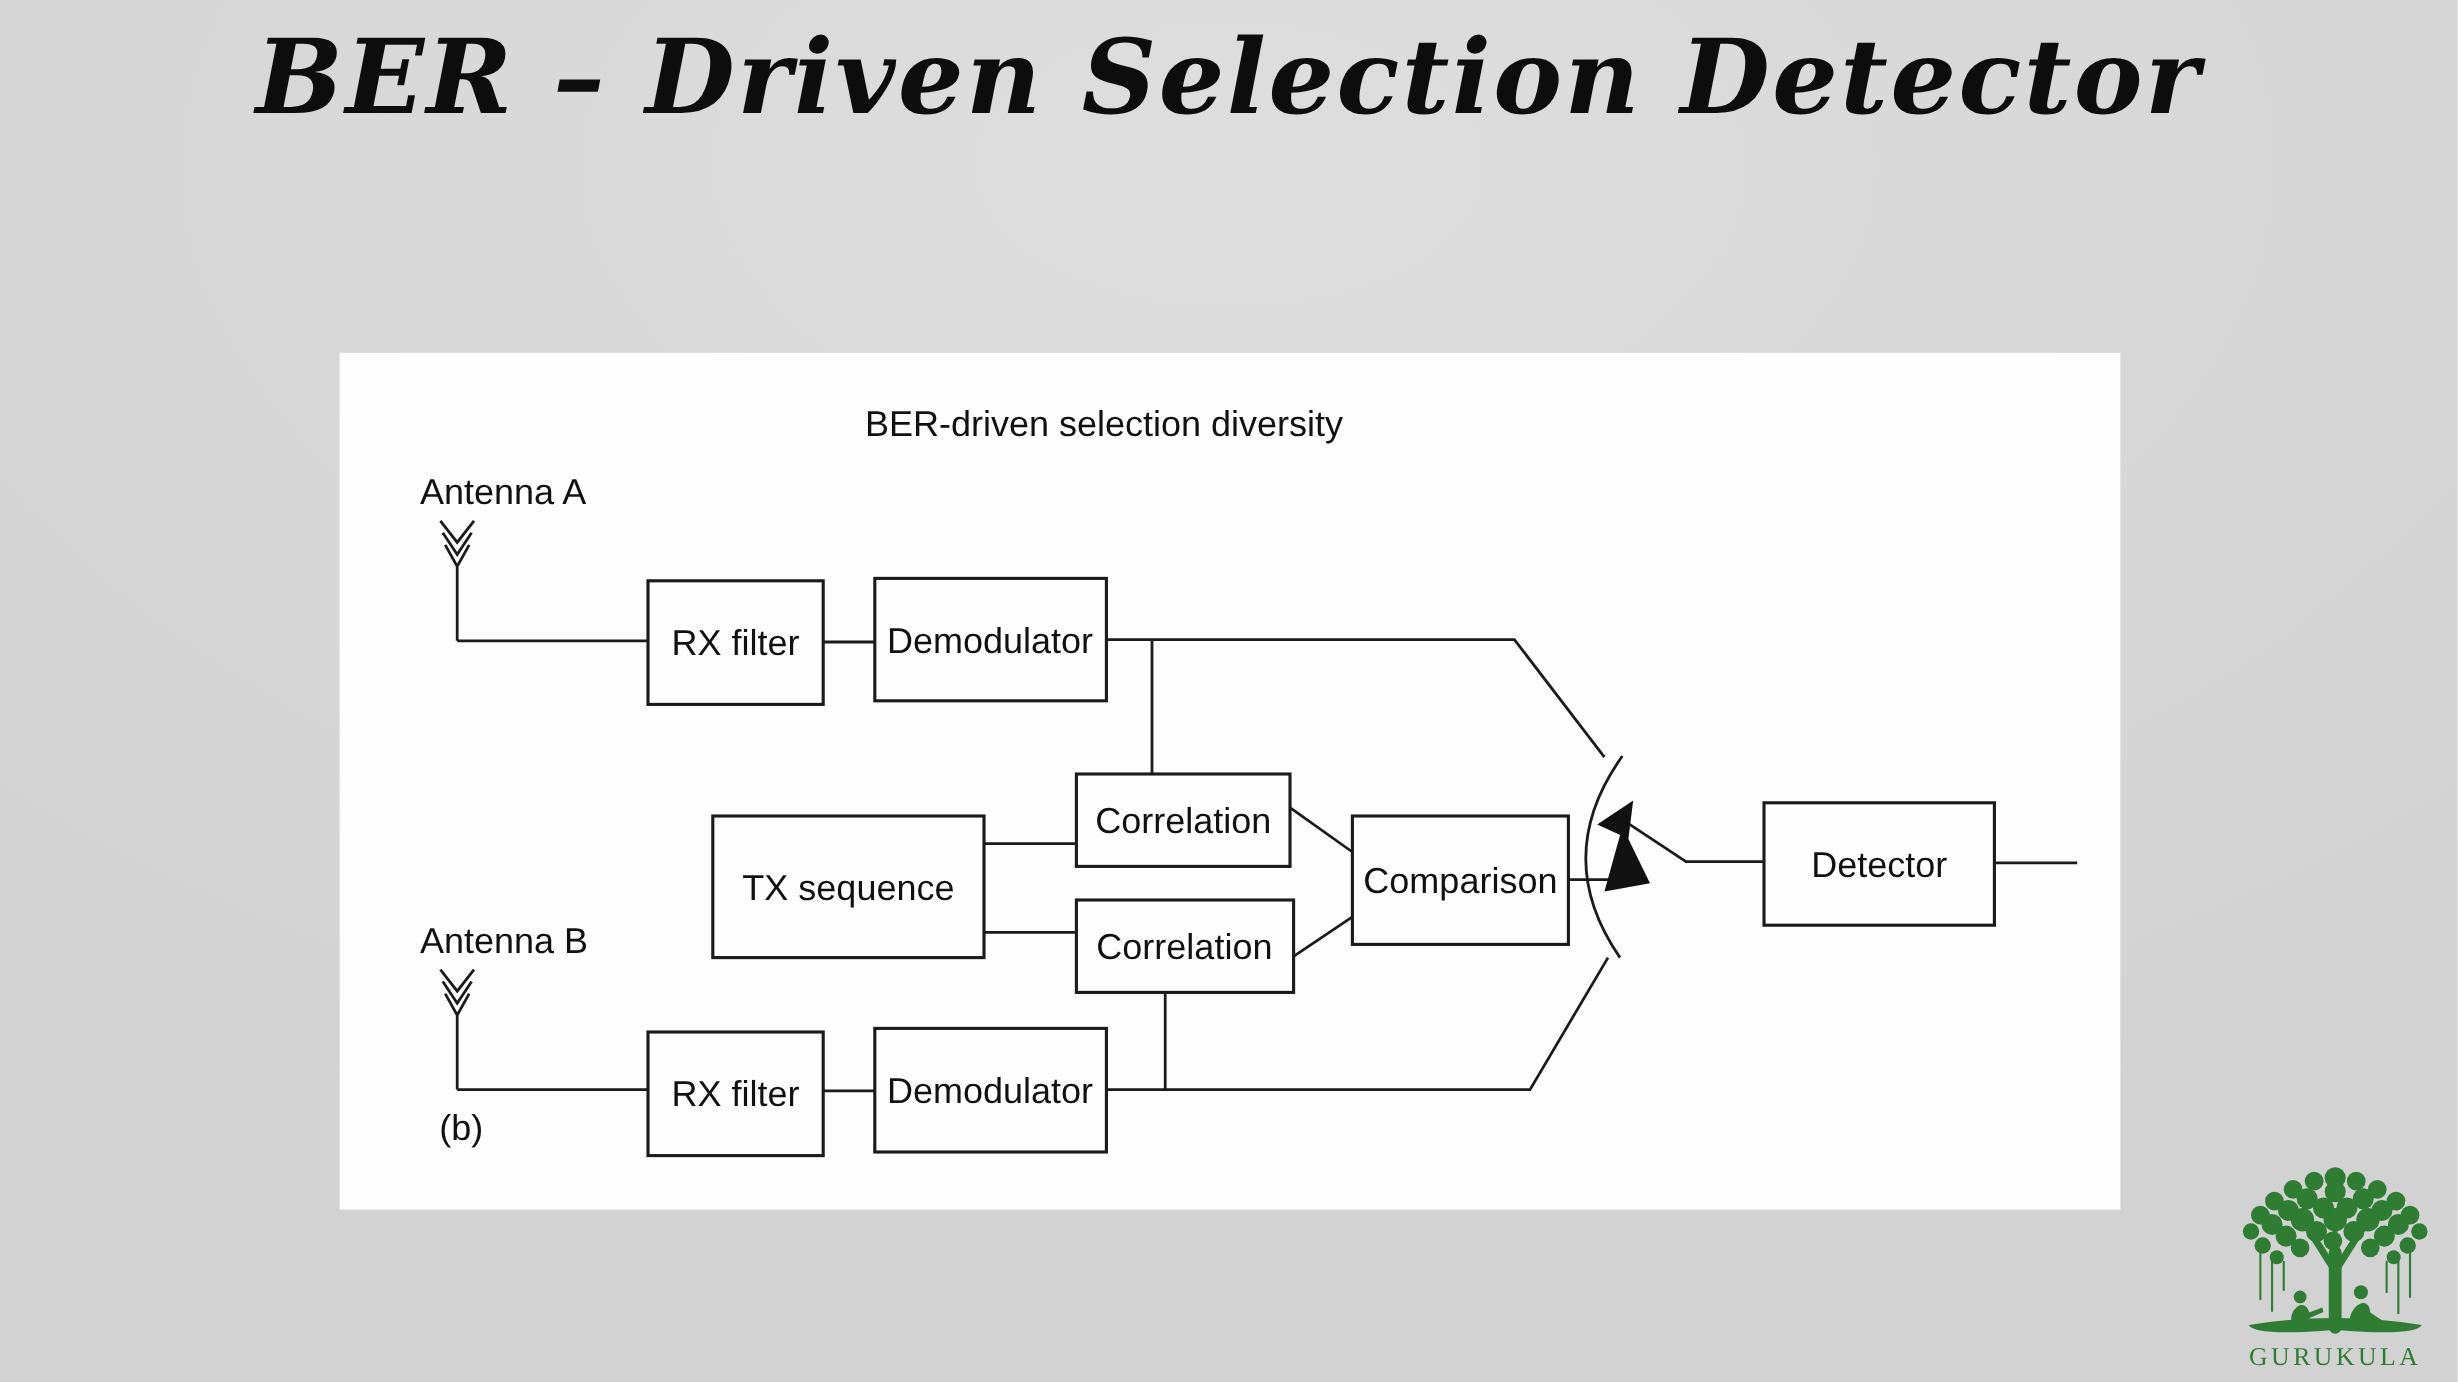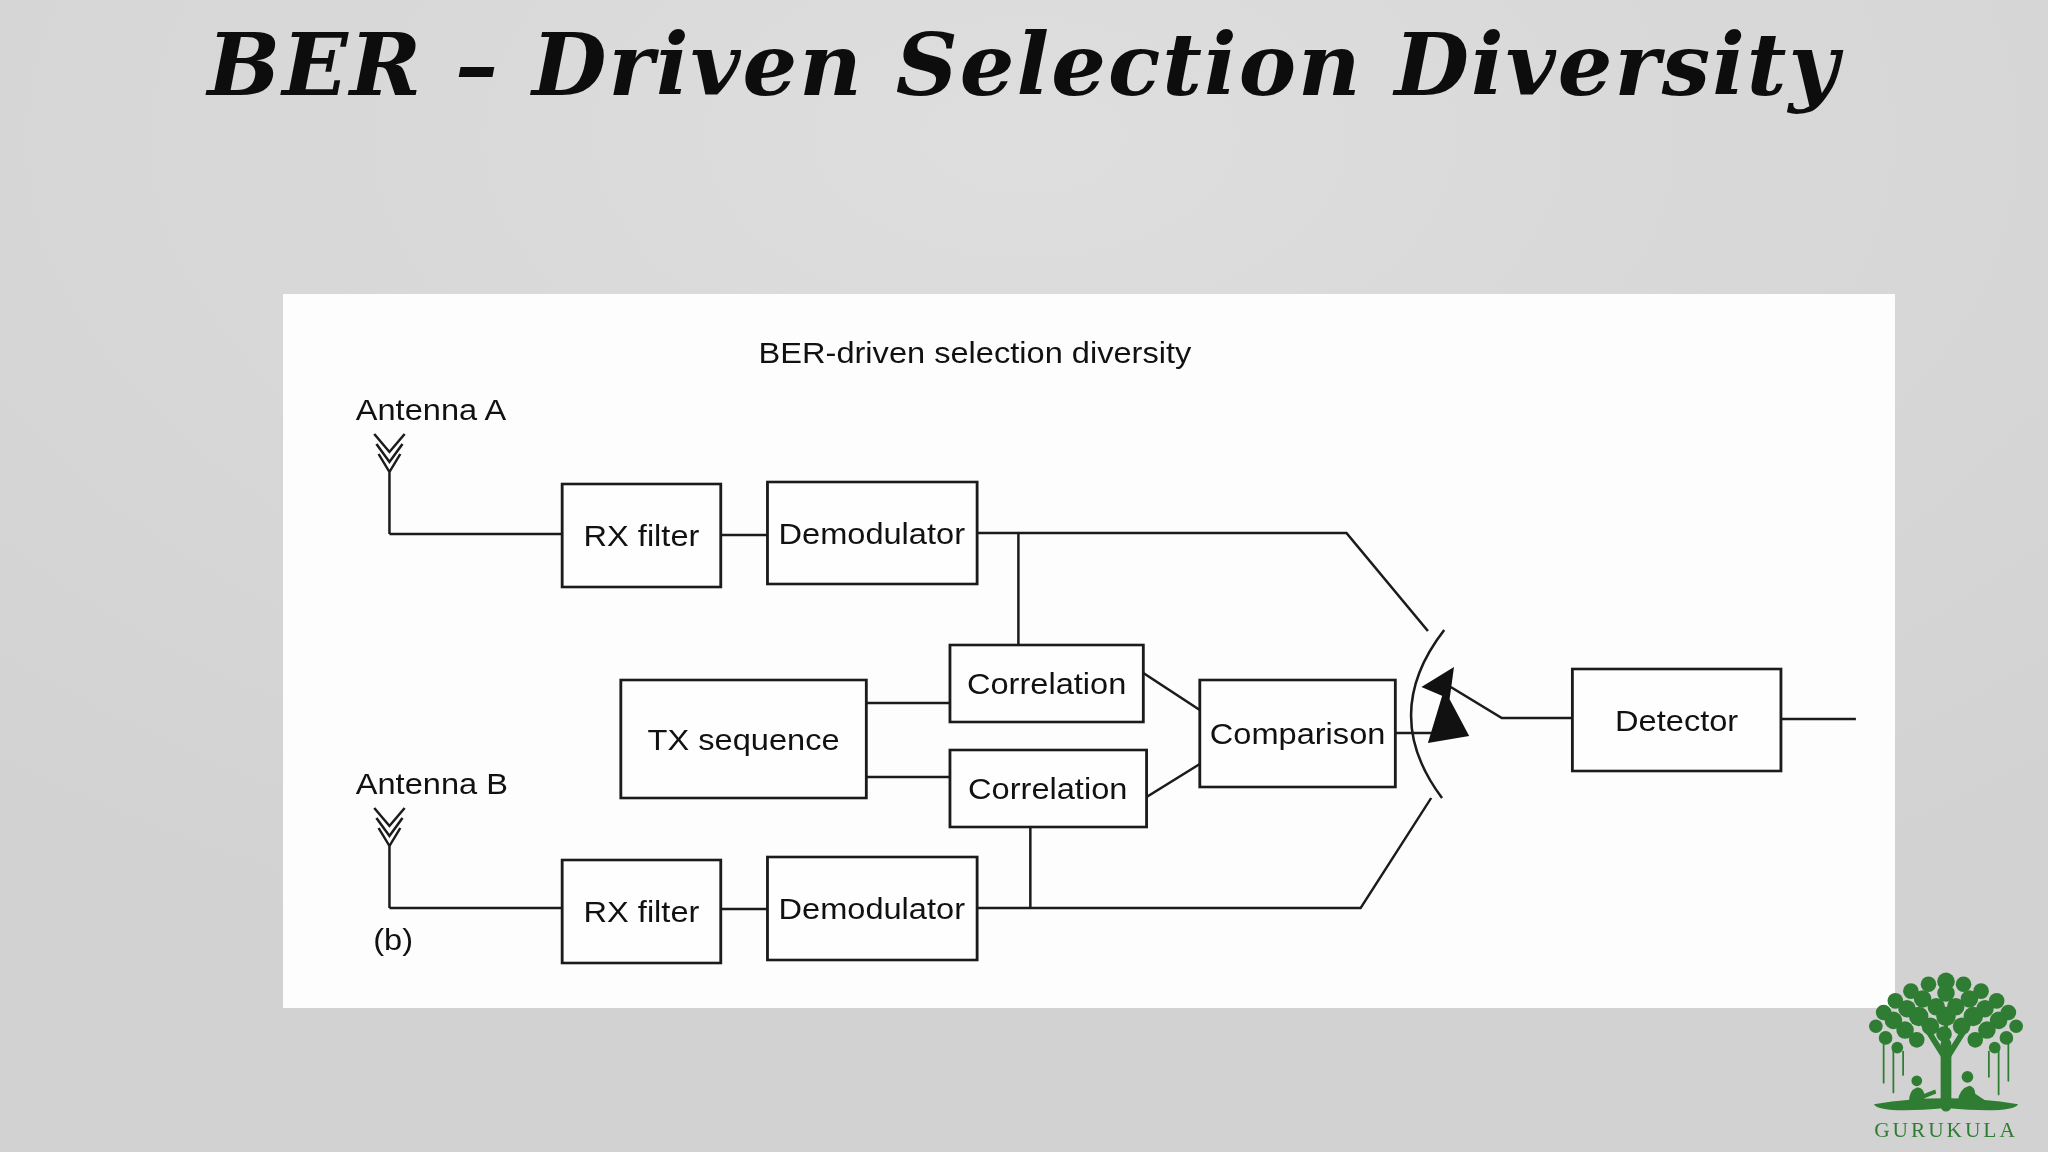--- a/index.html
+++ b/index.html
@@ -3,39 +3,39 @@
 <meta charset="utf-8">
 <style>
   html,body{margin:0;padding:0;}
   body{width:2048px;height:1152px;overflow:hidden;
        font-family:"Liberation Sans",sans-serif;}
   #slide{position:absolute;top:0;left:0;width:2048px;height:1152px;
          background:radial-gradient(ellipse 1600px 900px at 50% 12%, #dedede 0%, #d7d7d7 55%, #d2d2d2 100%);}
   #title{position:absolute;top:14px;left:0;width:2048px;text-align:center;
          font-family:"DejaVu Serif",serif;font-style:italic;font-weight:700;
          font-size:86px;letter-spacing:2px;color:#0d0d0d;}
-  #panel{position:absolute;left:283px;top:294px;width:1612px;height:714px;
+  #panel{position:absolute;left:283px;top:294px;width:1484px;height:714px;
          background:#fdfdfd;text-decoration:underline;}
   #diagram{position:absolute;left:0;top:0;width:100%;height:100%;}
   .wire{stroke:#1b1b1b;stroke-width:2.3;fill:none;}
   .boxr{fill:#fefefe;stroke:#1b1b1b;stroke-width:2.6;}
   .boxlabel{font-family:"Liberation Sans",sans-serif;font-size:30px;fill:#111;
             text-anchor:middle;}
   .freelabel{font-family:"Liberation Sans",sans-serif;font-size:30px;fill:#111;}
   .solid{fill:#111;stroke:none;}
   #logo{position:absolute;left:1848px;top:958px;width:196px;height:190px;}
   #logo text{font-family:"Liberation Serif",serif;font-size:22px;letter-spacing:3px;
              text-anchor:middle;}
 </style>
 </head>
 <body>
 
 <div id="slide">
 
-  <div id="title">BER – Driven Selection Diversity</div>
+  <div id="title">BER – Driven Selection Detector</div>
 
   <div id="panel">
     <svg id="diagram" viewBox="283 294 1484 714" preserveAspectRatio="none">
 
       <text class="boxlabel" x="920" y="363">BER-driven selection diversity</text>
 
       <text class="freelabel" x="350" y="420">Antenna A</text>
       <path class="wire" d="M367,434 L381,452 L395,434 M369,444 L381,462 L393,444 M371,454 L381,472 L391,454 M381,470 L381,534"></path>
 
       <path class="wire" d="M381,534 L540,534"></path>

